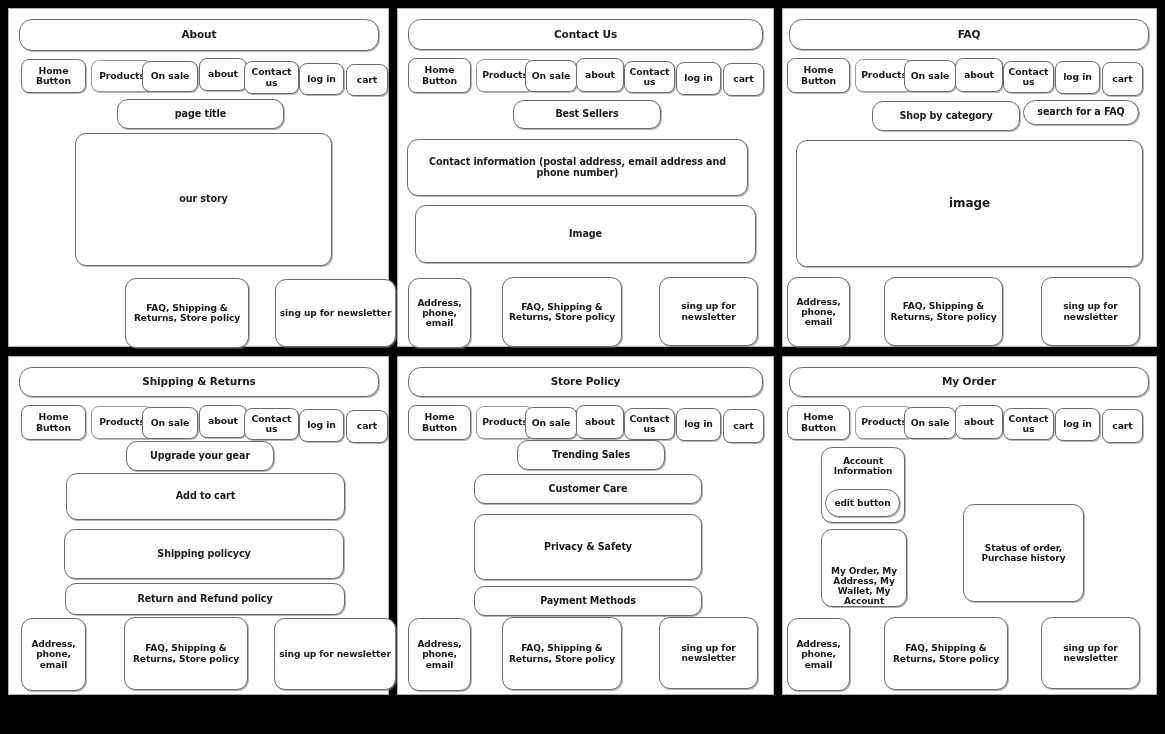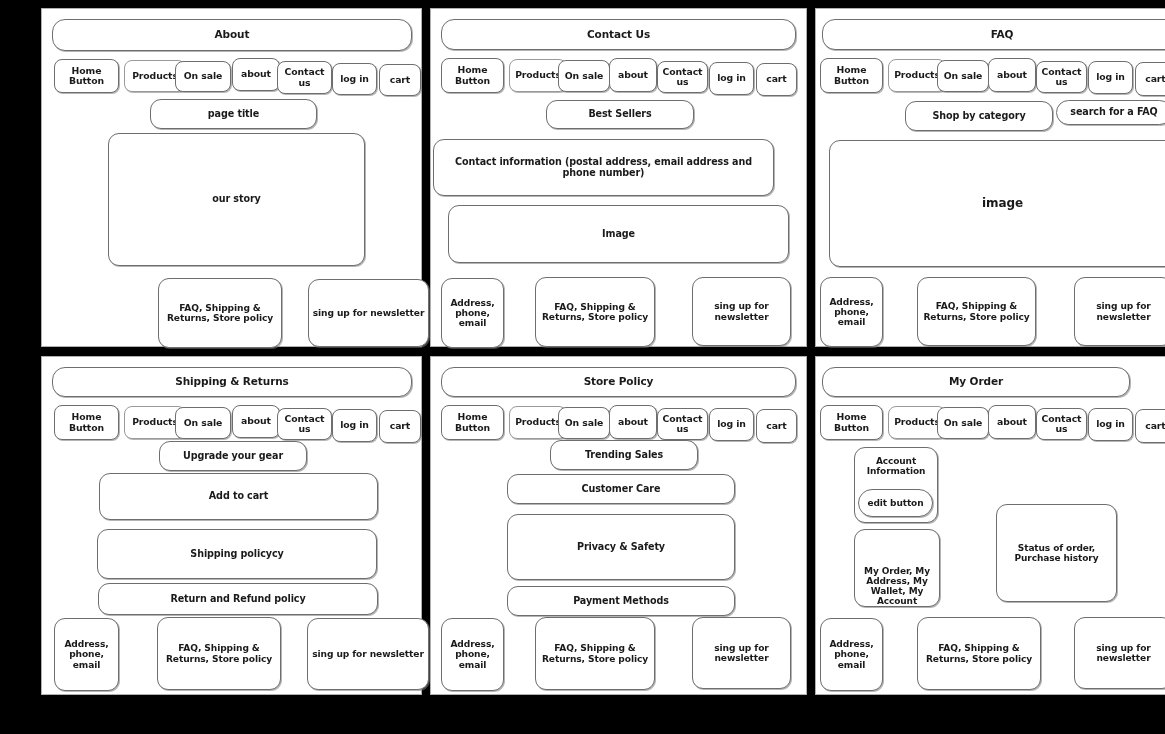--- a/index.html
+++ b/index.html
@@ -21,21 +21,20 @@
     height: 734px;
     background: #000000;
   }
 
   
   .panel {
     position: absolute;
     background: #ffffff;
     box-sizing: border-box;
     border: 1px solid #b0b0b0;
-    margin-left: 33px;
   }
 
   .panel-inner {
     position: absolute;
     left: 0; top: 0; right: 0; bottom: 0;
   }
 
   
   .wbox {
     position: absolute;
@@ -148,21 +147,21 @@
         <span class="lbl">log in</span>
         </div>
       <div class="wbox navbtn" style="left:325px; top:54px; width:41px; height:33px;">
         <span class="lbl">cart</span>
         </div>
 
       <div class="wbox content-box" style="left:115px; top:91px; width:148px; height:29px;">
         <span class="lbl">Best Sellers</span>
         </div>
 
-      <div class="wbox content-box" style="left:2px; top:130px; width:341px; height:57px;">
+      <div class="wbox content-box" style="left:9px; top:130px; width:341px; height:57px;">
         <span class="lbl">Contact information (postal address, email address and phone number)</span>
         </div>
 
       <div class="wbox content-box" style="left:17px; top:196px; width:341px; height:58px;">
         <span class="lbl">Image</span>
         </div>
 
       <div class="wbox footer-box" style="left:10px; top:269px; width:63px; height:70px;">
         <span class="lbl">Address, phone, email</span>
         </div>
@@ -334,21 +333,21 @@
         <span class="lbl">FAQ, Shipping &amp; Returns, Store policy</span>
         </div>
       <div class="wbox footer-box" style="left:261px; top:260px; width:99px; height:72px;">
         <span class="lbl">sing up for newsletter</span>
         </div>
     </div>
   </div>
 
   <div class="panel" style="left:782px; top:356px; width:375px; height:339px;">
     <div class="panel-inner">
-      <div class="wbox title-bar" style="left:6px; top:10px; width:308px; height:30px;">
+      <div class="wbox title-bar" style="left:6px; top:10px; width:360px; height:30px;">
         <span class="lbl">My Order</span>
       </div>
 
       <div class="wbox navbtn" style="left:4px; top:48px; width:63px; height:35px;">
         <span class="lbl">Home Button</span>
         </div>
       <div class="wbox navbtn light" style="left:72px; top:49px; width:58px; height:33px;">
         <span class="lbl">Products</span>
         </div>
       <div class="wbox navbtn" style="left:121px; top:50px; width:52px; height:32px;">

